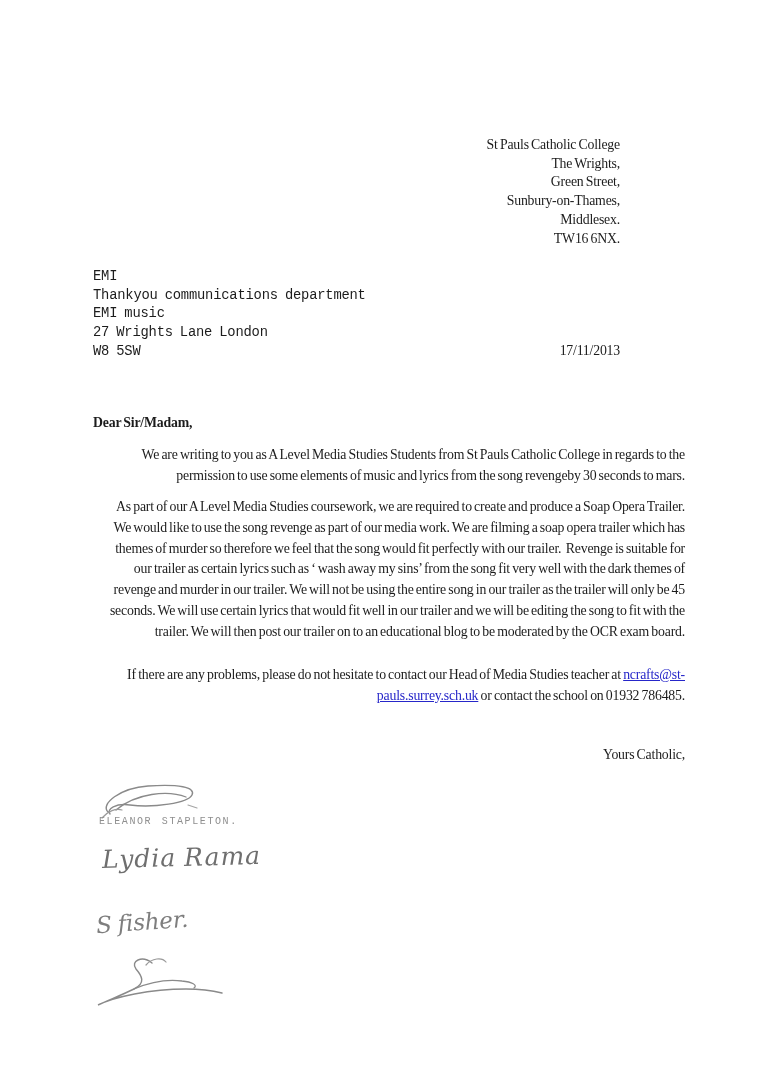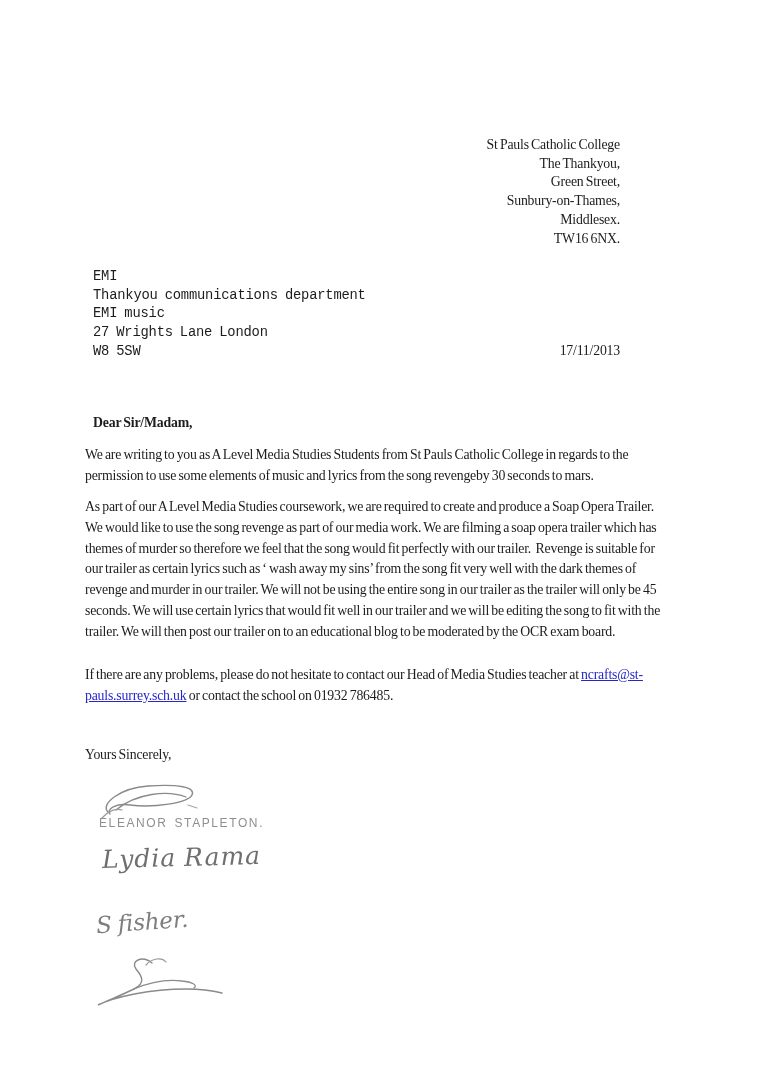--- a/index.html
+++ b/index.html
@@ -15,35 +15,35 @@
     word-spacing:-1px;
     overflow:hidden;
     margin-top:45px;
   }
   .addr{line-height:18.7px;}
   .sender{position:absolute;top:91px;right:92px;text-align:right;}
   .recipient{position:absolute;top:223px;left:93px;text-align:left;font-family:Liberation Mono, monospace;}
   .date{position:absolute;top:298px;right:92px;}
   .salutation{position:absolute;top:370px;left:93px;font-weight:bold;}
   .para{
-    position:absolute;left:85px;width:586px;margin:0;
-    line-height:20.8px;text-align:left;white-space:pre-wrap;
+    position:absolute;left:99px;width:586px;margin:0;
+    line-height:20.8px;text-align:right;white-space:pre-wrap;
   }
   .p1{top:400px;}
   .p2{top:452px;}
   .p3{top:620px;}
   .thanks{top:670px;}
   .closing{top:700px;}
   a.email{color:#2626c9;text-decoration:underline;cursor:pointer;}
   .sig-svg{position:absolute;}
   .sig-eleanor-svg{left:96px;top:733px;}
   .sig-eleanor-label{
     position:absolute;left:99px;top:771px;
-    font-family:Liberation Sans, sans-serif;
-    font-size:12px;letter-spacing:1.6px;color:#8f8f8f;
+    font-family:Liberation Mono, monospace;
+    font-size:10px;letter-spacing:1.6px;color:#8f8f8f;
     word-spacing:2px;
   }
   .sig-lydia{
     position:absolute;left:102px;top:798px;
     font-family:"DejaVu Serif", serif;font-style:italic;
     font-size:25px;color:#6f6f6f;letter-spacing:1px;
     transform:rotate(-1.5deg);
   }
   .sig-fisher{
     position:absolute;left:96px;top:864px;
@@ -53,21 +53,21 @@
   }
   .sig-last-svg{left:90px;top:908px;}
 </style>
 </head>
 <body>
 
 <div class="page">
 
   <div class="sender addr">
     <div>St Pauls Catholic College</div>
-    <div>The Thankyou,</div>
+    <div>The Wrights,</div>
     <div>Green Street,</div>
     <div>Sunbury-on-Thames,</div>
     <div>Middlesex.</div>
     <div>TW16 6NX.</div>
   </div>
 
   <div class="recipient addr">
     <div>EMI</div>
     <div>Thankyou communications department</div>
     <div>EMI music</div>
@@ -79,21 +79,21 @@
 
   <div class="salutation">Dear Sir/Madam,</div>
 
   <p class="para p1">We are writing to you as A Level Media Studies Students from St Pauls Catholic College in regards to the permission to use some elements of music and lyrics from the song revengeby 30 seconds to mars.</p>
 
   <p class="para p2">As part of our A Level Media Studies coursework, we are required to create and produce a Soap Opera Trailer.  We would like to use the song revenge as part of our media work. We are filming a soap opera trailer which has themes of murder so therefore we feel that the song would fit perfectly with our trailer.  Revenge is suitable for our trailer as certain lyrics such as ‘ wash away my sins’ from the song fit very well with the dark themes of revenge and murder in our trailer. We will not be using the entire song in our trailer as the trailer will only be 45 seconds. We will use certain lyrics that would fit well in our trailer and we will be editing the song to fit with the trailer. We will then post our trailer on to an educational blog to be moderated by the OCR exam board.</p>
 
   <p class="para p3"><span>If there are any problems, please do not hesitate to contact our Head of Media Studies teacher at </span><a class="email" href="#">ncrafts@st-pauls.surrey.sch.uk</a><span> or contact the school on 01932 786485.</span></p>
 
 
-  <p class="para closing">Yours Sincerely,</p>
+  <p class="para closing">Yours Catholic,</p>
 
   <svg class="sig-svg sig-eleanor-svg" width="170" height="42" viewBox="0 0 170 42">
     <path d="M12,34 C4,26 24,10 52,8 C82,6 100,9 96,17 C92,25 58,30 34,27 C20,25 10,31 14,36" fill="none" stroke="#8a8a8a" stroke-width="1.4" stroke-linecap="round"></path>
     <path d="M20,32 C40,15 72,12 90,19" fill="none" stroke="#8a8a8a" stroke-width="1.3" stroke-linecap="round"></path>
     <path d="M6,40 C12,33 20,30 26,32" fill="none" stroke="#9a9a9a" stroke-width="1.2" stroke-linecap="round"></path>
     <path d="M92,27 l9,3" fill="none" stroke="#a5a5a5" stroke-width="1.2" stroke-linecap="round"></path>
   </svg>
   <div class="sig-eleanor-label">ELEANOR STAPLETON.</div>
 
   <div class="sig-lydia">Lydia Rama</div>

